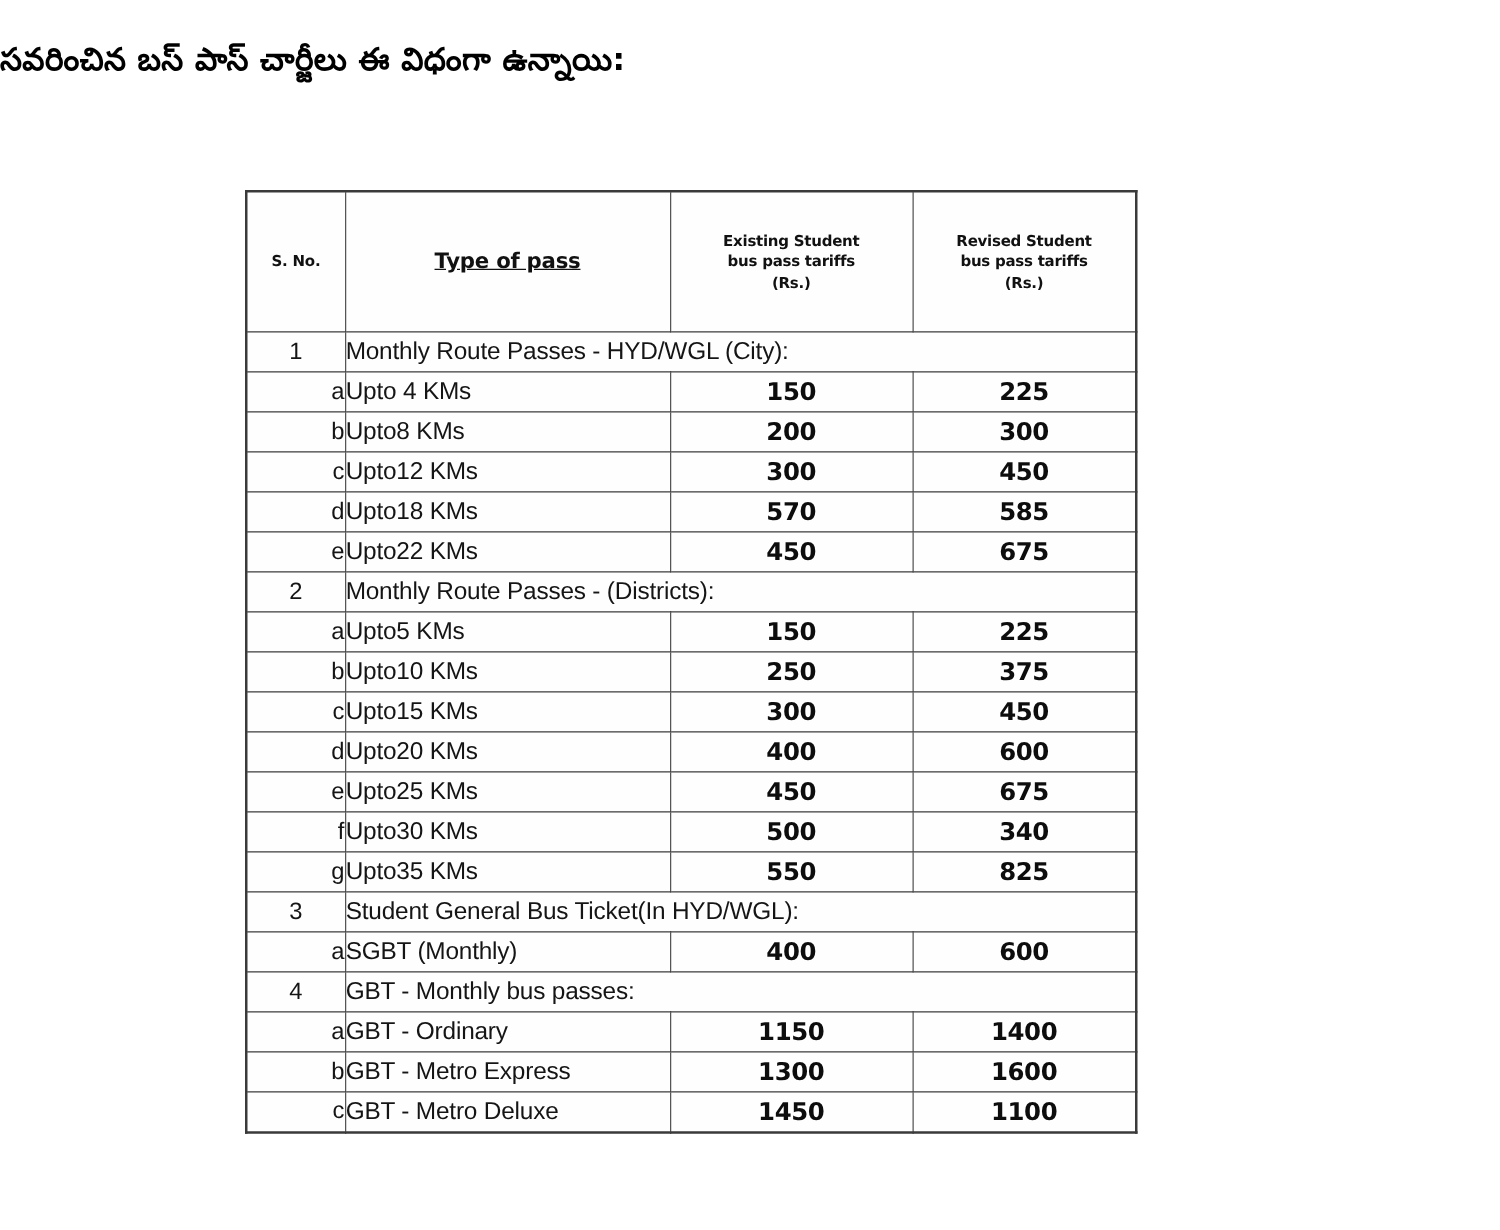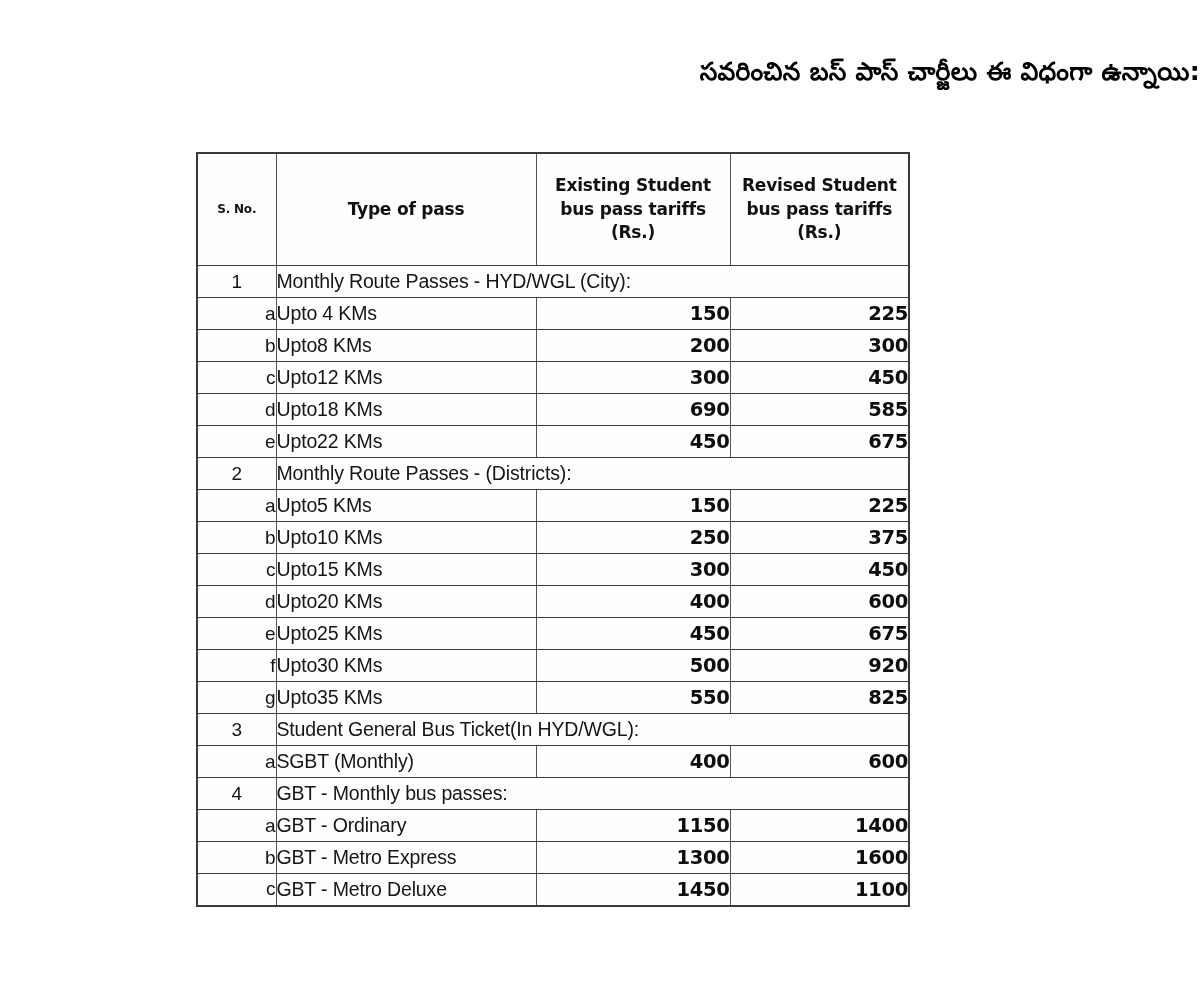--- a/index.html
+++ b/index.html
@@ -20,24 +20,24 @@
   .page {
     width: 1200px;
     height: 984px;
     position: relative;
     background: #ffffff;
   }
 
   
   .doc-title {
     position: absolute;
-    top: 56px;
+    top: 32px;
     left: 0;
     width: 1200px;
-    text-align: right;
+    text-align: left;
     font-family: "DejaVu Sans", "Liberation Sans", sans-serif;
     font-size: 25px;
     font-weight: bold;
     letter-spacing: 0.3px;
     color: #000000;
     line-height: 1.3;
     white-space: nowrap;
   }
 
   
@@ -73,29 +73,29 @@
   
   table.tariff {
     border: 2px solid #3a3a3a;
   }
 
   
   thead th {
     height: 111px;
     font-family: "DejaVu Sans", "Liberation Sans", sans-serif;
     font-weight: bold;
-    font-size: 17px;
+    font-size: 12px;
     line-height: 1.38;
     text-align: center;
     color: #111111;
     padding: 4px 6px;
     letter-spacing: -0.2px;
   }
   thead th.th-sno   { font-size: 12px; }
-  thead th.th-type  { font-size: 17px; }
+  thead th.th-type  { font-size: 17px; text-decoration: underline; }
 
   
   tbody tr { height: 32px; }
 
   td.sno-num {
     text-align: center;
     font-size: 19px;
     font-weight: normal;
     color: #151515;
     font-family: "Liberation Sans", sans-serif;
@@ -126,21 +126,21 @@
     padding-left: 9px;
     font-size: 19.5px;
     font-weight: normal;
     color: #151515;
     letter-spacing: -0.15px;
     white-space: nowrap;
     margin-top: 48px;
   }
 
   td.amount-cell {
-    text-align: right;
+    text-align: center;
     font-size: 19.5px;
     font-weight: bold;
     color: #0d0d0d;
     font-family: "DejaVu Sans", "Liberation Sans", sans-serif;
     letter-spacing: -0.3px;
   }
 </style>
 </head>
 <body>
 
@@ -191,21 +191,21 @@
           </tr>
           <tr>
             <td class="sno-letter">c</td>
             <td class="type-cell">Upto12 KMs</td>
             <td class="amount-cell">300</td>
             <td class="amount-cell">450</td>
           </tr>
           <tr>
             <td class="sno-letter">d</td>
             <td class="type-cell">Upto18 KMs</td>
-            <td class="amount-cell">690</td>
+            <td class="amount-cell">570</td>
             <td class="amount-cell">585</td>
           </tr>
           <tr>
             <td class="sno-letter">e</td>
             <td class="type-cell">Upto22 KMs</td>
             <td class="amount-cell">450</td>
             <td class="amount-cell">675</td>
           </tr>
           <tr>
             <td class="sno-num">2</td>
@@ -238,21 +238,21 @@
           <tr>
             <td class="sno-letter">e</td>
             <td class="type-cell">Upto25 KMs</td>
             <td class="amount-cell">450</td>
             <td class="amount-cell">675</td>
           </tr>
           <tr>
             <td class="sno-letter">f</td>
             <td class="type-cell">Upto30 KMs</td>
             <td class="amount-cell">500</td>
-            <td class="amount-cell">920</td>
+            <td class="amount-cell">340</td>
           </tr>
           <tr>
             <td class="sno-letter">g</td>
             <td class="type-cell">Upto35 KMs</td>
             <td class="amount-cell">550</td>
             <td class="amount-cell">825</td>
           </tr>
           <tr>
             <td class="sno-num">3</td>
             <td class="section-cell" colspan="3">Student General Bus Ticket(In HYD/WGL):</td>

